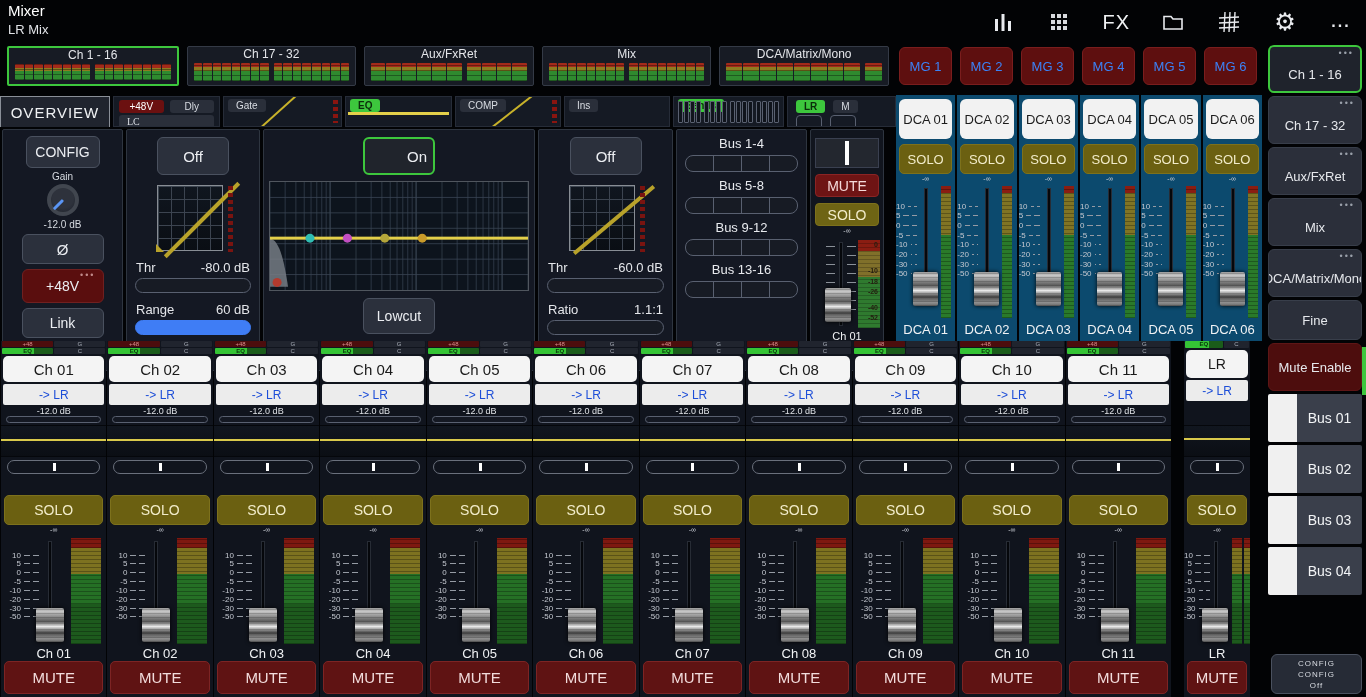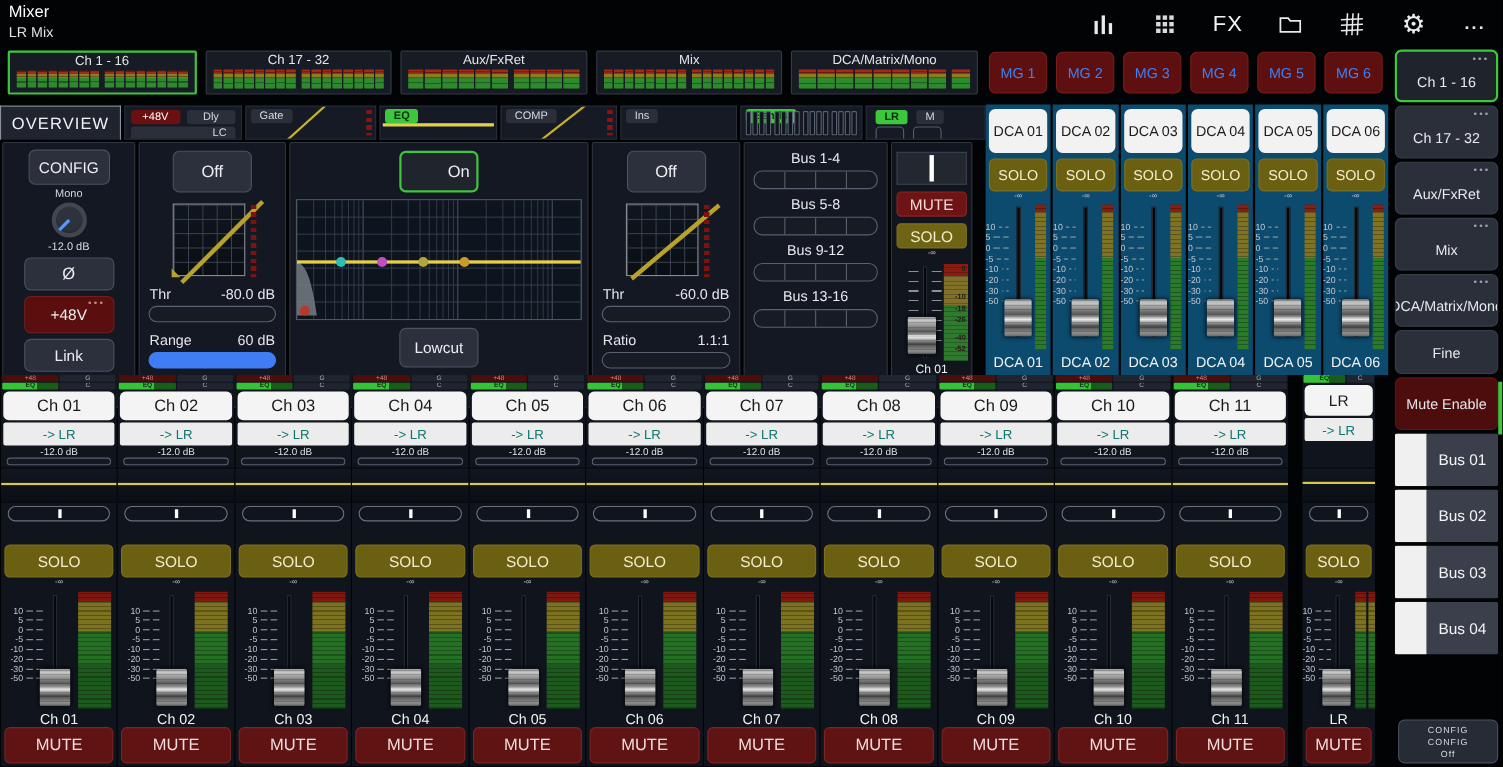--- a/index.html
+++ b/index.html
@@ -91,21 +91,21 @@
   #ov-tabs { position:absolute; left:0; top:96px; height:31px; display:flex; gap:3px; }
   .ovtab { width:110px; background:#20242e; border:1px solid #8a8f98; border-bottom:none; color:#f0f2f4; font-size:15px; letter-spacing:1px; display:flex; align-items:center; justify-content:center; cursor:pointer; }
   .mini { position:relative; background:#151a24; border:1px solid #262c38; cursor:pointer; overflow:hidden; }
   .mini-cfg{width:107px}.mini-gate{width:119px}.mini-eq{width:107px}.mini-comp{width:106px}.mini-ins{width:106px}.mini-sends{width:111px}.mini-mon{width:109px}
   .pill { display:inline-block; border-radius:3px; font-size:10px; line-height:13px; padding:0 8px; color:#d8dce2; background:#2a2f3a; }
   .pill.red { background:#6b1010; color:#fff; }
   .pill.green { background:#3dc73d; color:#0b2d0b; font-weight:bold; }
   .mini-cfg .r1 { display:flex; gap:6px; margin:3px 5px 2px 5px; }
   .mini-cfg .r1 .pill { flex:1; text-align:center; }
   .mini-cfg .r2 { margin:0 5px; }
-  .mini-cfg .r2 .pill { display:block; text-align:right; }
+  .mini-cfg .r2 .pill { display:block; text-align:left;font-family:Liberation Serif, serif; }
   .gc-label { position:absolute; left:4px; top:2px; }
   .diagline { position:absolute; width:70px; height:2px; background:#c8b22a; transform:rotate(-42deg); left:18px; top:15px; }
   .rdash { position:absolute; right:3px; top:3px; bottom:3px; width:5px; background:repeating-linear-gradient(180deg,#8a1510 0 4px, transparent 4px 7px); }
   .mini-eq .curve { position:absolute; left:2px; right:2px; top:15px; height:3px; background:#e3cf4a; }
   .mini-eq .pill { position:absolute; left:4px; top:2px; }
   .mini-sends .pill { position:absolute; left:4px; top:2px; }
   .msends-bars { position:absolute; left:4px; right:4px; top:4px; bottom:3px; display:flex; gap:3px; align-items:stretch; }
   .msb-grp { display:flex; gap:1px; flex:1; }
   .msb { flex:1; border:1px solid #596070; border-radius:1px; background:#10141c; }
   .mini-mon .pills { display:flex; gap:8px; margin:3px 0 2px 8px; }
@@ -168,21 +168,21 @@
   #main-ch-label { text-align:center; font-size:11px; color:#f0f2f4; margin-top:0px; }
 
   
   #channels { position:absolute; left:1px; top:341px; width:1170px; height:356px; display:grid; grid-template-columns:repeat(11,1fr); gap:1px; }
   .strip { background:#10141d; display:flex; flex-direction:column; overflow:hidden; }
   .indrow { display:grid; grid-template-columns:1fr 1fr; gap:1px; height:6px; margin:0 1px 1px 1px; }
   .ind { font-size:6px; line-height:6px; text-align:center; color:#a8aeb8; background:#20242e; border-radius:1px; overflow:hidden; }
   .ind.p48 { background:#4c0d0d; color:#d98b8b; }
   .ind.eqg { background:linear-gradient(90deg,#35c435 0 62%, #1a5c1a 62% 100%); color:#07330a; font-weight:bold; }
   .name-btn { height:26px; margin:1px 2px 0 2px; background:#f4f4f4; border-radius:5px; color:#1a1a1a; font-size:15px; display:flex; align-items:center; justify-content:center; cursor:pointer; }
-  .route-btn { height:21px; margin:2px 2px 0 2px; background:#ececec; border-radius:2px; color:#0f766e; font-size:12px; display:flex; align-items:center; justify-content:center; cursor:pointer; }
+  .route-btn { height:21px; margin:2px 2px 0 2px; background:#ececec; border-radius:2px; color:#1d4ed8; font-size:12px; display:flex; align-items:center; justify-content:center; cursor:pointer; }
   .gain-val { height:10px; margin-top:1px; text-align:center; font-size:9px; color:#dfe2e6; }
   .gain-sl { height:7px; margin:0 5px; border:1px solid #596070; border-radius:4px; background:#141822; cursor:pointer; }
   .eq-thumb { height:32px; margin-top:2px; background:linear-gradient(180deg,#11161f,#0b0e14); position:relative; border-top:1px solid #05070b; border-bottom:1px solid #05070b; }
   .eq-thumb .line { position:absolute; left:0; right:0; top:42%; height:2px; background:#d9c94b; }
   .pan-row { height:14px; margin:3px 6px 0 6px; border:1px solid #6a707c; border-radius:8px; position:relative; cursor:pointer; }
   .pan-row .tick { position:absolute; left:50%; top:2px; bottom:2px; width:3px; margin-left:-1px; background:#fff; }
   .spacer { flex:1; }
   .solo-btn { height:30px; margin:0 3px; background:#6b6011; border:1px solid #7d711c; border-radius:5px; color:#f2ecca; font-size:14px; display:flex; align-items:center; justify-content:center; cursor:pointer; }
   .clabel { height:13px; text-align:center; font-size:13px; line-height:13px; color:#f0f2f4; }
   .mute-btn { height:33px; margin:1px 3px 3px 3px; background:#5f1313; border:1px solid #7d2424; border-radius:5px; color:#f2dcdc; font-size:15px; display:flex; align-items:center; justify-content:center; cursor:pointer; }
@@ -806,21 +806,21 @@
         <div class="mon-box"></div>
         <div class="mon-box"></div>
       </div>
     </div>
   </div>
 
   <div id="ov-panels">
 
     <div class="panel p-cfg">
       <div class="obtn" id="cfg-btn">CONFIG</div>
-      <div class="klabel">Mono</div>
+      <div class="klabel">Gain</div>
       <div class="knob">
           <div class="needle"></div>
         </div>
       <div class="klabel">-12.0 dB</div>
       <div class="obtn" id="phase-btn">Ø</div>
       <div class="obtn" id="phantom-btn">
         <span class="dots">•••</span>
         <span>+48V</span>
       </div>
       <div class="obtn" id="link-btn">Link</div>

